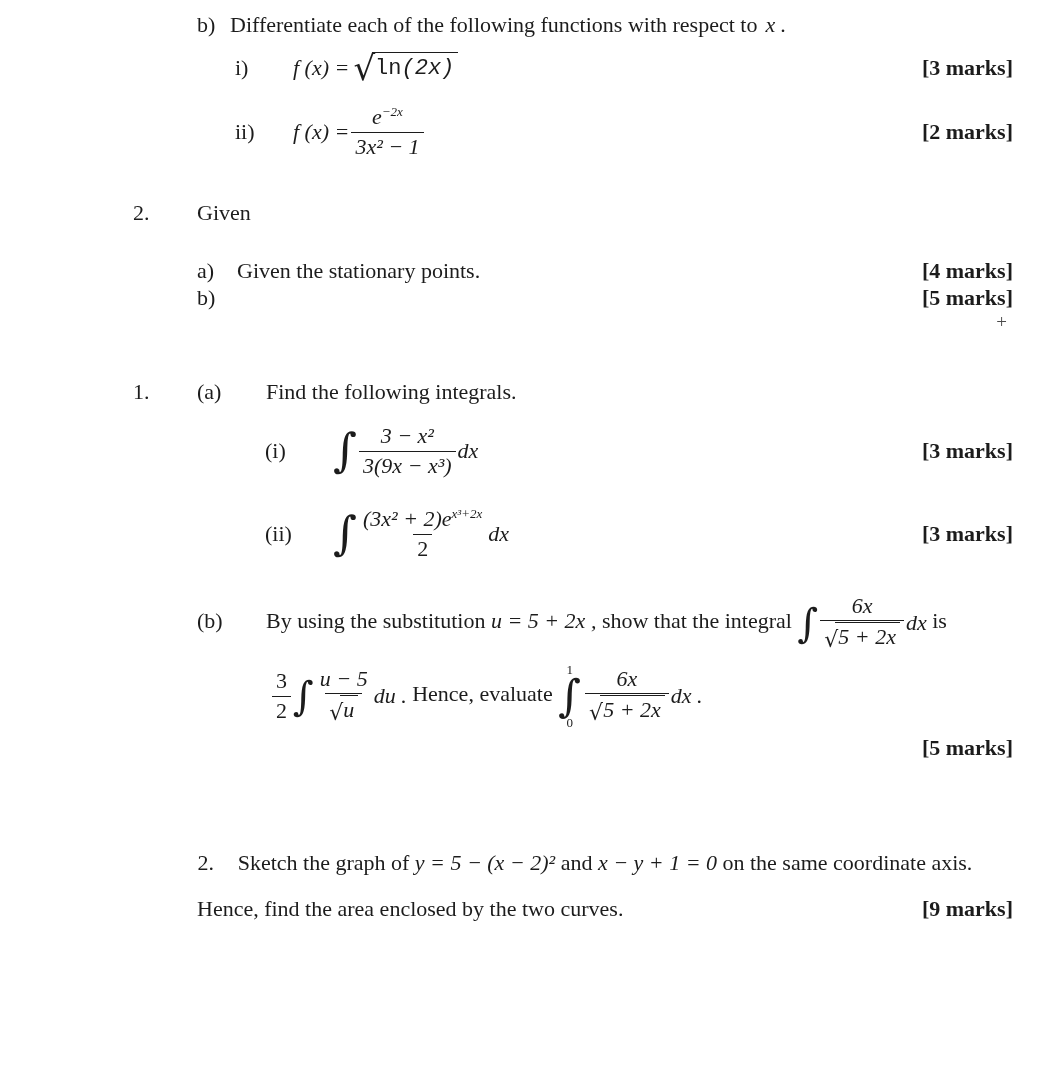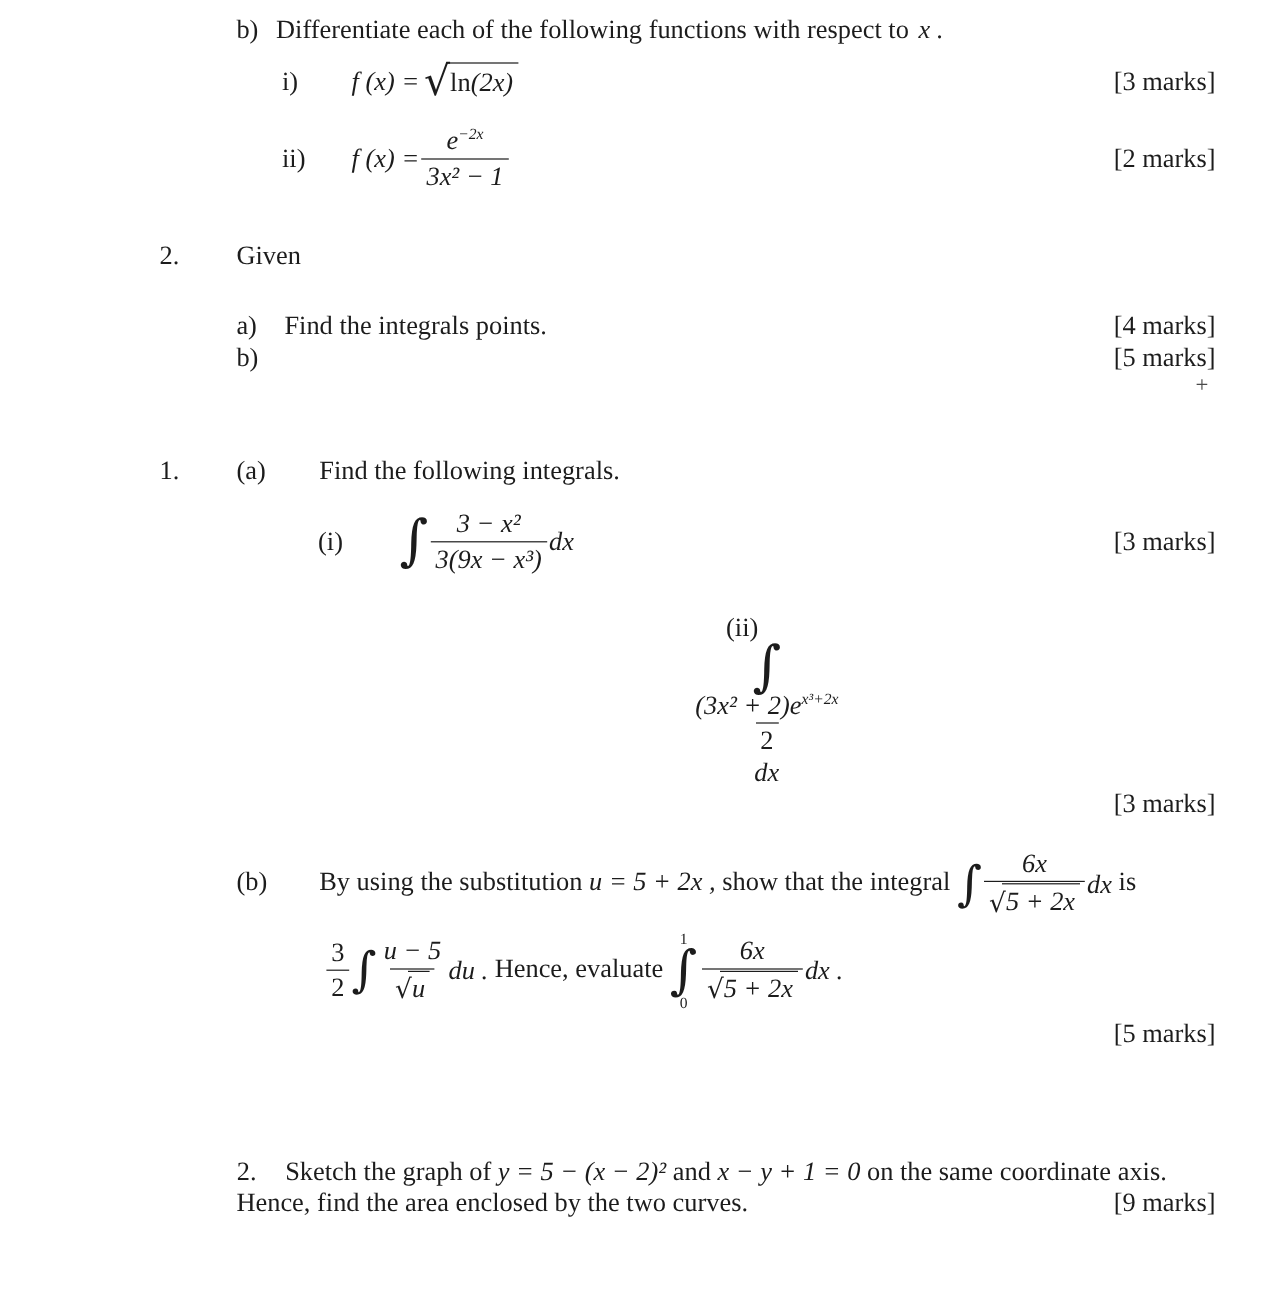--- a/index.html
+++ b/index.html
@@ -9,21 +9,21 @@
     font-family:"Liberation Serif", serif;
     color:#1c1c1c;
     font-size:22px;
   }
   .page { width:1055px; height:1086px; padding:6px 42px 0 0; position:relative; }
 
   
   .row { display:flex; align-items:center; }
   .row.baseline { align-items:baseline; }
   .blockrow { display:block; }
-  .marks { margin-left:auto; white-space:nowrap; font-style:normal; }
+  .marks { margin-left:auto; white-space:nowrap; font-style:normal;font-weight:bold; }
 
   
   .ml133 { margin-left:133px; }
   .ml197 { margin-left:197px; }
   .ml235 { margin-left:235px; }
   .ml265 { margin-left:265px; }
   .ml270 { margin-left:270px; }
 
   
   .lbl  { flex:0 0 auto; }
@@ -35,26 +35,26 @@
   .mt-prompt { margin-top:6px; }
   .mt-f1 { margin-top:6px;  min-height:48px; }
   .mt-f2 { margin-top:8px;  min-height:64px; }
   .mt-q2 { margin-top:36px; min-height:36px; }
   .mt-q2a{ margin-top:22px; }
   .mt-q2b{ margin-top:1px; }
   .mt-plus{ margin-top:0; }
   .mt-topic{ margin-top:76px; }
   .mt-t2q1{ margin-top:46px; }
   .mt-int1{ margin-top:14px; min-height:64px; }
-  .mt-int2{ margin-top:27px; min-height:70px;flex-direction:column; }
+  .mt-int2{ margin-top:16px; min-height:70px; }
   .mt-b1 { margin-top:24px; }
   .mt-b2 { margin-top:10px; }
   .mt-m5 { margin-top:6px; }
   .mt-sk { margin-top:89px;text-align:center; }
-  .mt-hc { }
+  .mt-hc { margin-top:20px; }
 
   .t { white-space:pre-wrap;font-family:Liberation Serif, serif; }
   .math { font-style:italic; white-space:nowrap; }
   .mx { margin:0 5px 0 8px; }
   .ml4 { margin-left:4px; } .ml8 { margin-left:8px; }
 
   .topic-title { font-weight:bold; letter-spacing:0.2px; }
 
   
   .frac { display:inline-flex; flex-direction:column; align-items:center;
@@ -75,21 +75,21 @@
   .defint .bnd { font-size:13px; font-style:normal; line-height:1; }
   .defint .int { font-size:44px; line-height:0.9; }
 
   
   .sqrt { display:inline-flex; align-items:stretch; font-style:italic; }
   .sqrt .rad { font-style:normal; font-family:"DejaVu Serif", serif;
                align-self:flex-end; line-height:0.95; margin-right:-3px; }
   .sqrt .rc  { border-top:1.7px solid #1c1c1c; padding:1px 4px 0 3px; }
   .sqrt .rc .fn { font-style:normal; }
   .sqrt.big .rad { font-size:1.55em; }
-  .sqrt.big .rc  { padding-top:3px; }
+  .sqrt.big .rc  { padding-top:3px;font-family:Liberation Mono, monospace; }
 
   .iblock { display:inline-flex; align-items:center; vertical-align:middle; }
 
   .plus { margin-left:auto; font-size:19px; color:#4a4a4a; padding-right:6px; }
 </style>
 </head>
 <body>
 
 <div class="page">
 
@@ -120,21 +120,21 @@
     <span class="marks">[2 marks]</span>
   </div>
 
   <div class="row baseline ml133 mt-q2">
     <span class="lbl w64">2.</span>
     <span class="t">Given</span>
   </div>
 
   <div class="row baseline ml197 mt-q2a">
     <span class="lbl w40">a)</span>
-    <span class="t">Find the integrals points.</span>
+    <span class="t">Given the stationary points.</span>
     <span class="marks">[4 marks]</span>
   </div>
 
   <div class="row baseline ml197 mt-q2b">
     <span class="lbl w40">b)</span>
     <span class="marks">[5 marks]</span>
   </div>
 
   <div class="row mt-plus">
     <span class="plus">+</span>

